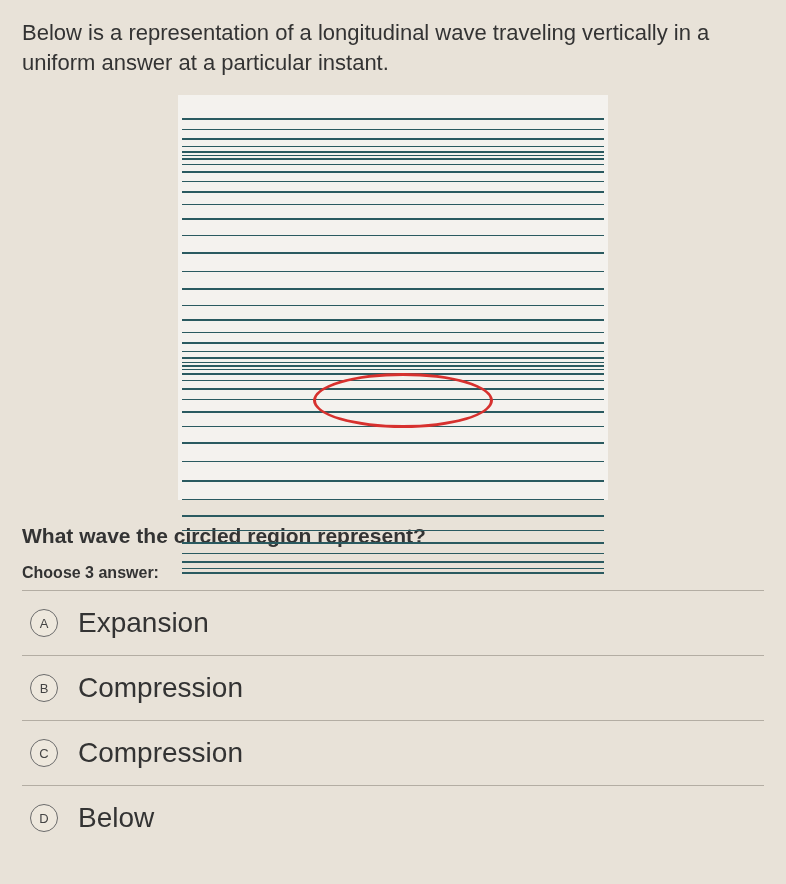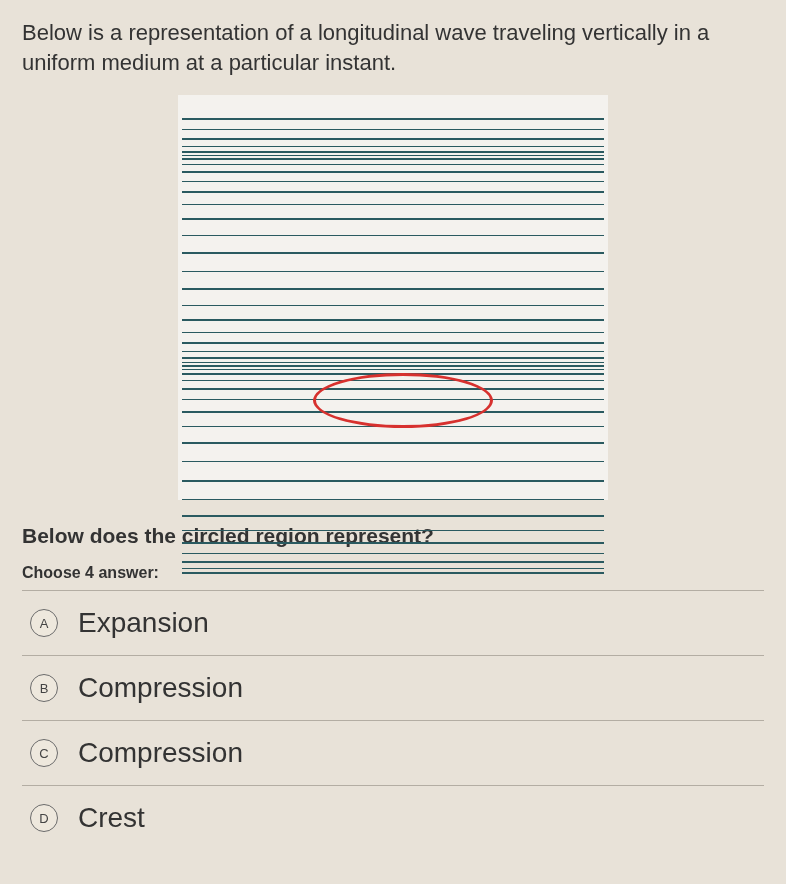--- a/index.html
+++ b/index.html
@@ -81,21 +81,21 @@
     background: #eee8dd;
   }
   .answer-label {
     font-size: 28px;
     color: #333;
   }
 </style>
 </head>
 <body>
 
-<div class="prompt">Below is a representation of a longitudinal wave traveling vertically in a uniform medium at a particular instant.</div>
+<div class="prompt">Below is a representation of a longitudinal wave traveling vertically in a uniform answer at a particular instant.</div>
 
 <div class="figure-wrap">
   <div class="figure" id="figure">
     <div class="wave-line" style="margin-top: 11px;"></div>
       <div class="wave-line" style="margin-top: 9px;"></div>
       <div class="wave-line" style="margin-top: 8px;"></div>
       <div class="wave-line" style="margin-top: 6px;"></div>
       <div class="wave-line" style="margin-top: 4px;"></div>
       <div class="wave-line" style="margin-top: 2px;"></div>
       <div class="wave-line" style="margin-top: 2px;"></div>
@@ -132,33 +132,33 @@
       <div class="wave-line" style="margin-top: 13px;"></div>
       <div class="wave-line" style="margin-top: 11px;"></div>
       <div class="wave-line" style="margin-top: 9px;"></div>
       <div class="wave-line" style="margin-top: 7px;"></div>
       <div class="wave-line" style="margin-top: 5px;"></div>
       <div class="wave-line" style="margin-top: 3px;"></div>
       <div class="ellipse" id="ellipse" style="top: 278px;"></div>
   </div>
 </div>
 
-<div class="question">Below does the circled region represent?</div>
-<div class="instruction">Choose 4 answer:</div>
+<div class="question">What wave the circled region represent?</div>
+<div class="instruction">Choose 3 answer:</div>
 
 <div class="answers">
   <div class="answer">
     <div class="radio">A</div>
     <div class="answer-label">Expansion</div>
   </div>
   <div class="answer">
     <div class="radio">B</div>
     <div class="answer-label">Compression</div>
   </div>
   <div class="answer">
     <div class="radio">C</div>
     <div class="answer-label">Compression</div>
   </div>
   <div class="answer">
     <div class="radio">D</div>
-    <div class="answer-label">Crest</div>
+    <div class="answer-label">Below</div>
   </div>
 </div>
 
 </body></html>

